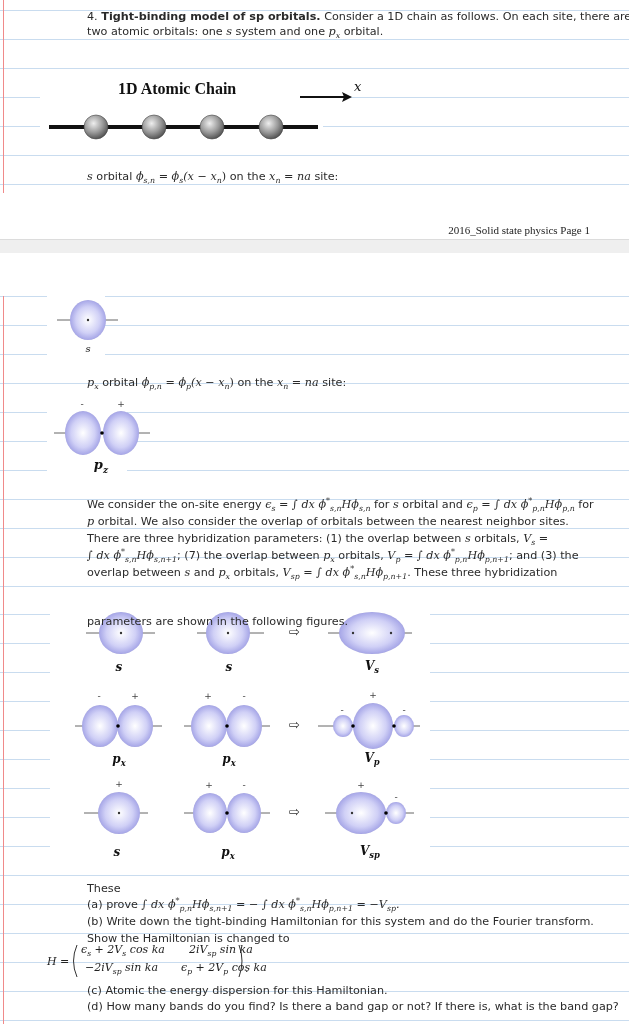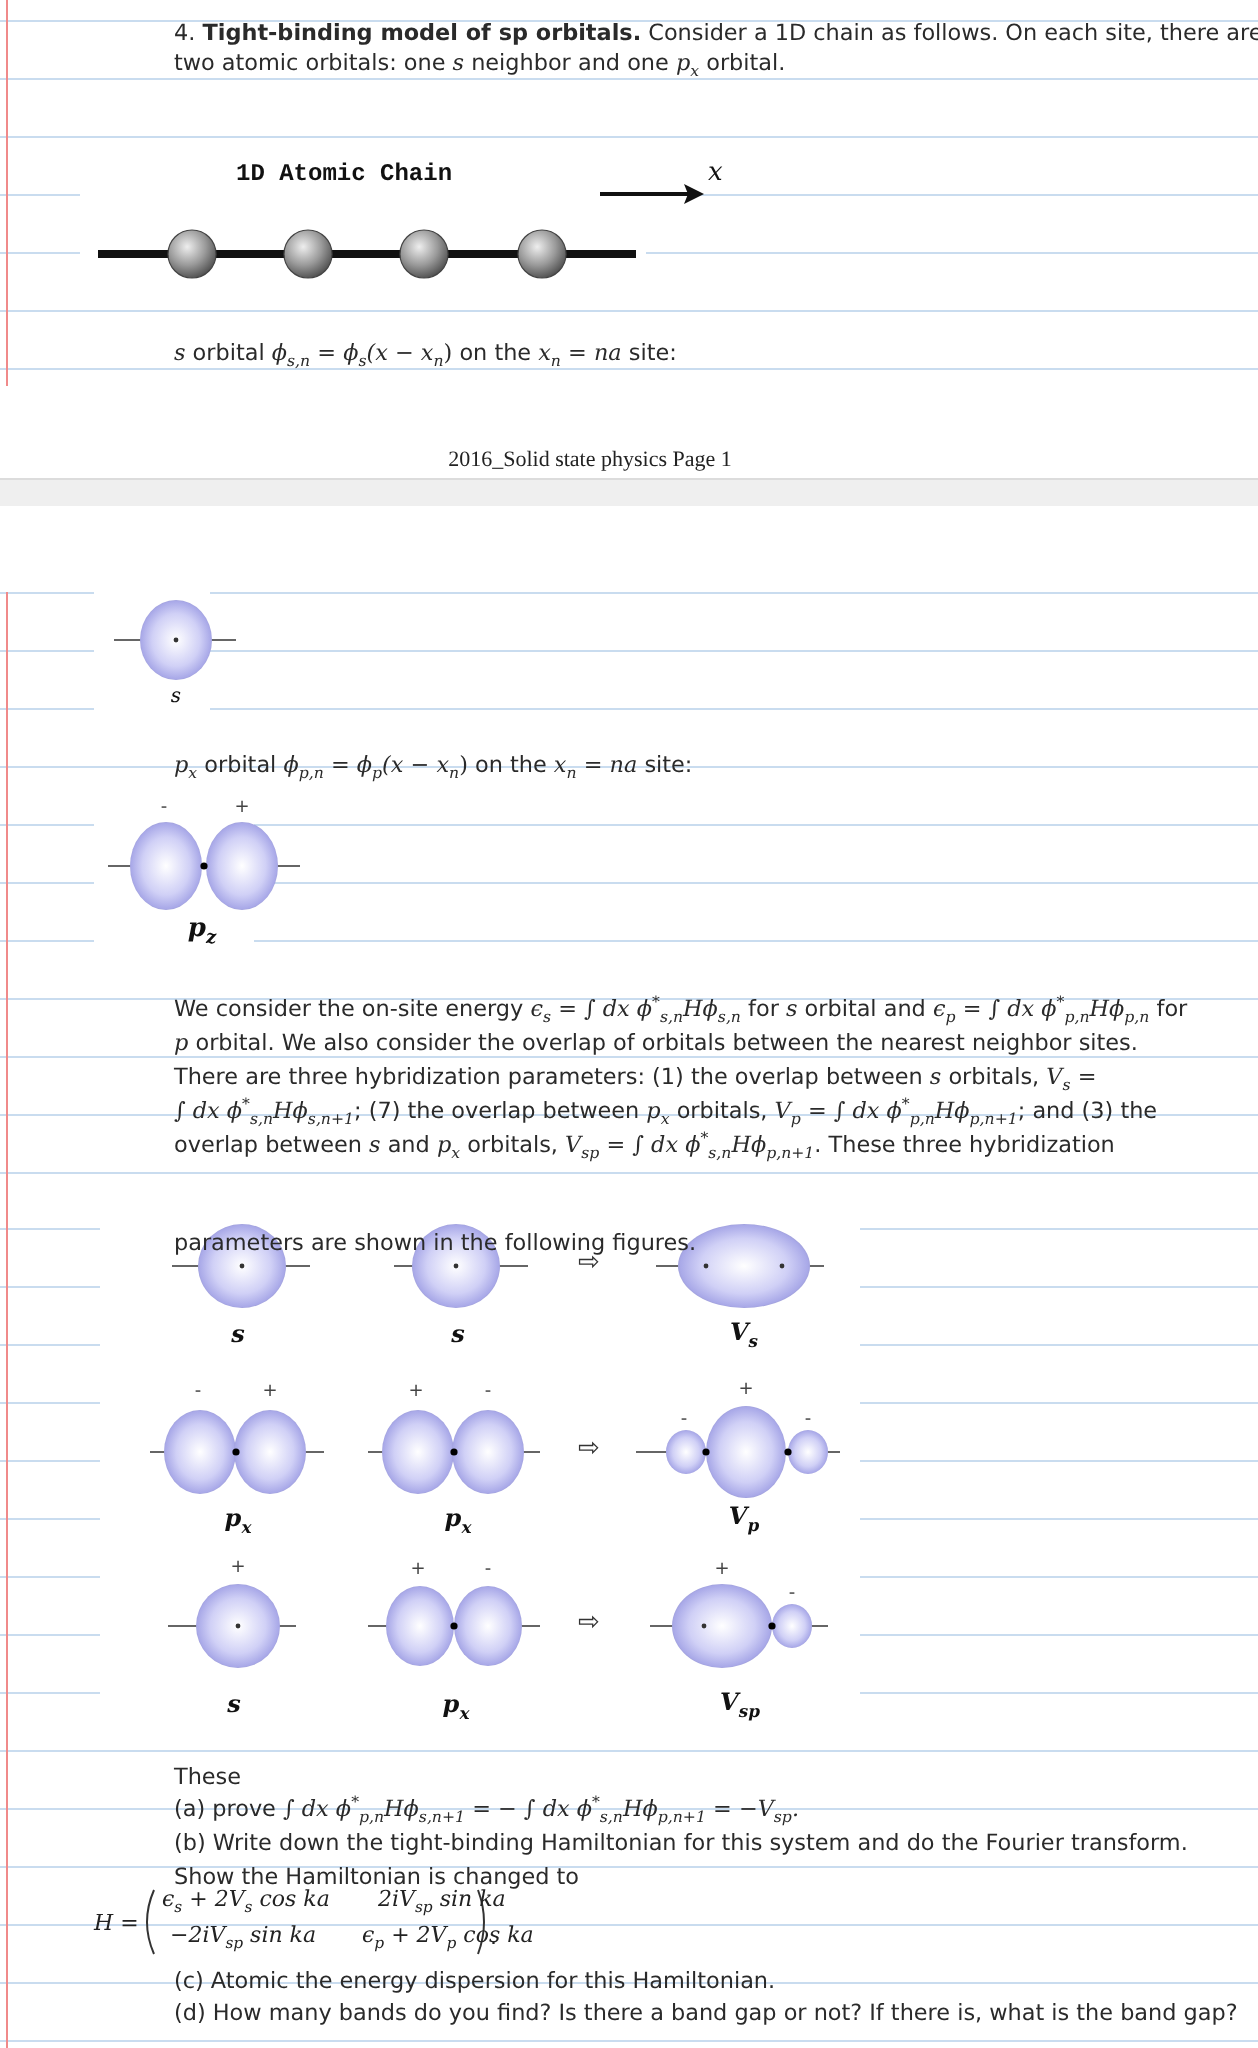--- a/index.html
+++ b/index.html
@@ -11,22 +11,22 @@
   }
   .rule { position:absolute; left:0; width:629px; height:1px; background:#c9dcef; }
   .margin-line { position:absolute; left:3px; width:1px; background:#f08a8a; }
   .page-sep { position:absolute; left:0; top:239px; width:629px; height:13px; background:#efefef; border-top:1px solid #dcdcdc; }
   .txt { position:absolute; left:47px; font-size:11.2px; line-height:15px; white-space:nowrap; color:#2a2a2a;margin-left:40px; }
   .math { font-family:"DejaVu Serif", serif; font-style:italic; }
   .mathr { font-family:"DejaVu Serif", serif; }
   sub, sup { font-size:70%; line-height:0; }
   .bold { font-weight:bold; }
   .mask { position:absolute; background:#fff; }
-  .footer { position:absolute; top:224px; left:0; width:590px; text-align:center; font-family:"Liberation Serif", serif; font-size:11px; color:#222; }
-  .fig-title { position:absolute; left:118px; top:80px; font-family:Liberation Mono, monospace; font-weight:bold; font-size:12px; color:#111; }
+  .footer { position:absolute; top:224px; left:0; width:590px; text-align:right; font-family:"Liberation Serif", serif; font-size:11px; color:#222; }
+  .fig-title { position:absolute; left:118px; top:80px; font-family:Liberation Serif, serif; font-weight:bold; font-size:16px; color:#111; }
   .flabel { position:absolute; font-family:"DejaVu Serif", serif; font-weight:bold; font-style:italic; font-size:12px; color:#111; transform:translateX(-50%); }
   .sign { position:absolute; font-size:9px; color:#444; transform:translateX(-50%); }
   .matrix { position:absolute; left:47px; top:944px; height:34px; }
 </style>
 </head>
 <body>
 
 <div>
   <div class="rule" style="top:10px"></div>
   <div class="rule" style="top:39px"></div>
@@ -38,21 +38,21 @@
 </div>
 <div class="margin-line" style="top:0;height:193px"></div>
 
 <div class="mask" style="left:40px;top:70px;width:283px;height:70px"></div>
 
 <div class="txt" style="top:9px">
   <span>4.</span>
   <span class="bold">Tight-binding model of sp orbitals.</span><span> Consider a 1D chain as follows. On each site, there are</span>
 </div>
 <div class="txt" style="top:24px">
-  <span>two atomic orbitals: one </span><span class="math">s</span><span> neighbor and one </span><span class="math">p</span><sub class="math">x</sub><span> orbital.</span>
+  <span>two atomic orbitals: one </span><span class="math">s</span><span> system and one </span><span class="math">p</span><sub class="math">x</sub><span> orbital.</span>
 </div>
 
 <div class="fig-title">1D Atomic Chain</div>
 <svg style="position:absolute;left:0;top:0" width="629" height="150">
   <defs>
     <radialGradient id="atomg" cx="40%" cy="35%" r="70%">
       <stop offset="0%" stop-color="#eeeeee"></stop>
       <stop offset="55%" stop-color="#9a9a9a"></stop>
       <stop offset="100%" stop-color="#4a4a4a"></stop>
     </radialGradient>

